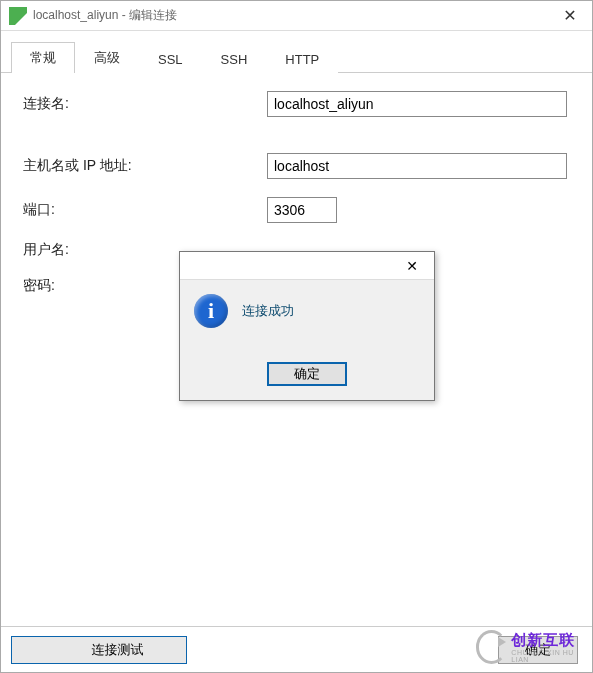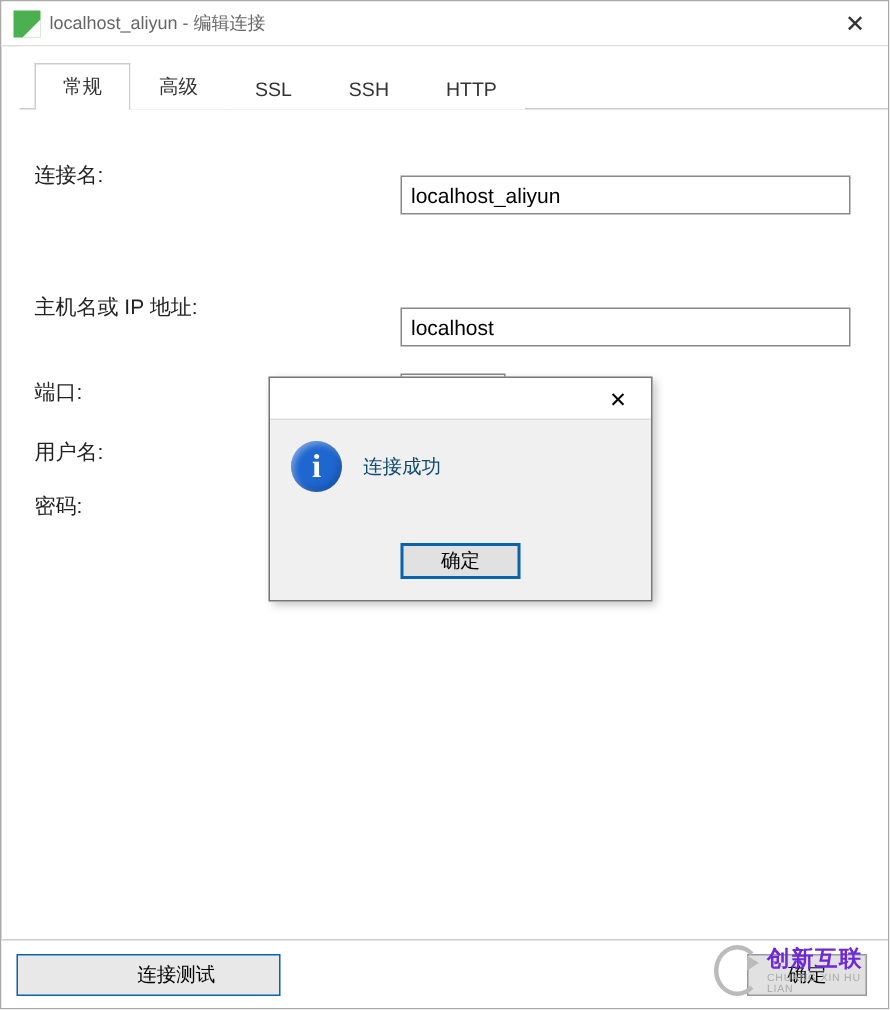--- a/index.html
+++ b/index.html
@@ -25,21 +25,21 @@
   }
   .titlebar .title { font-size: 12px; color: #666; flex: 0 0 auto; }
   .titlebar .spacer { flex: 1; }
   .titlebar .close {
     width: 44px; height: 30px; display: flex; align-items: center; justify-content: center;
     font-size: 16px; color: #333; cursor: pointer;
   }
   
   .tabrow {
     display: flex; align-items: flex-end; padding: 10px 10px 0 10px;
-    border-bottom: 1px solid #ccc; background: #fff; margin-left: 12px;
+    border-bottom: 1px solid #ccc; background: #fff;
   }
   .tab {
     padding: 6px 18px 6px 18px; font-size: 13px; color: #333;
     border: 1px solid transparent; border-bottom: none; cursor: pointer;
     position: relative; top: 1px; background: #fff;
   }
   .tab.active {
     border-color: #ccc; background: #fff; font-weight: normal;
   }
   .tab.active::after {
@@ -53,21 +53,21 @@
     display: flex; align-items: center; margin-bottom: 18px; gap: 44px;
   }
   .form-row.gap-large { margin-bottom: 36px; }
   .form-label {
     width: 200px; font-size: 14px; color: #222;
   }
   .form-input {
     height: 26px; border: 1px solid #888; font-size: 14px;
     padding: 2px 6px; background: #fff; color: #000;
   }
-  .form-input.wide { width: 300px; margin-top: 26px; }
+  .form-input.wide { width: 300px; }
   .form-input.small { width: 70px; }
   
   .modal {
     position: absolute; left: 178px; top: 178px; width: 256px; height: 150px;
     background: #f0f0f0; border: 1px solid #777;
     box-shadow: 2px 2px 6px rgba(0,0,0,0.25);
     z-index: 10; display: flex; flex-direction: column;
   }
   .modal-title {
     height: 28px; background: #fff; display: flex; align-items: center;

